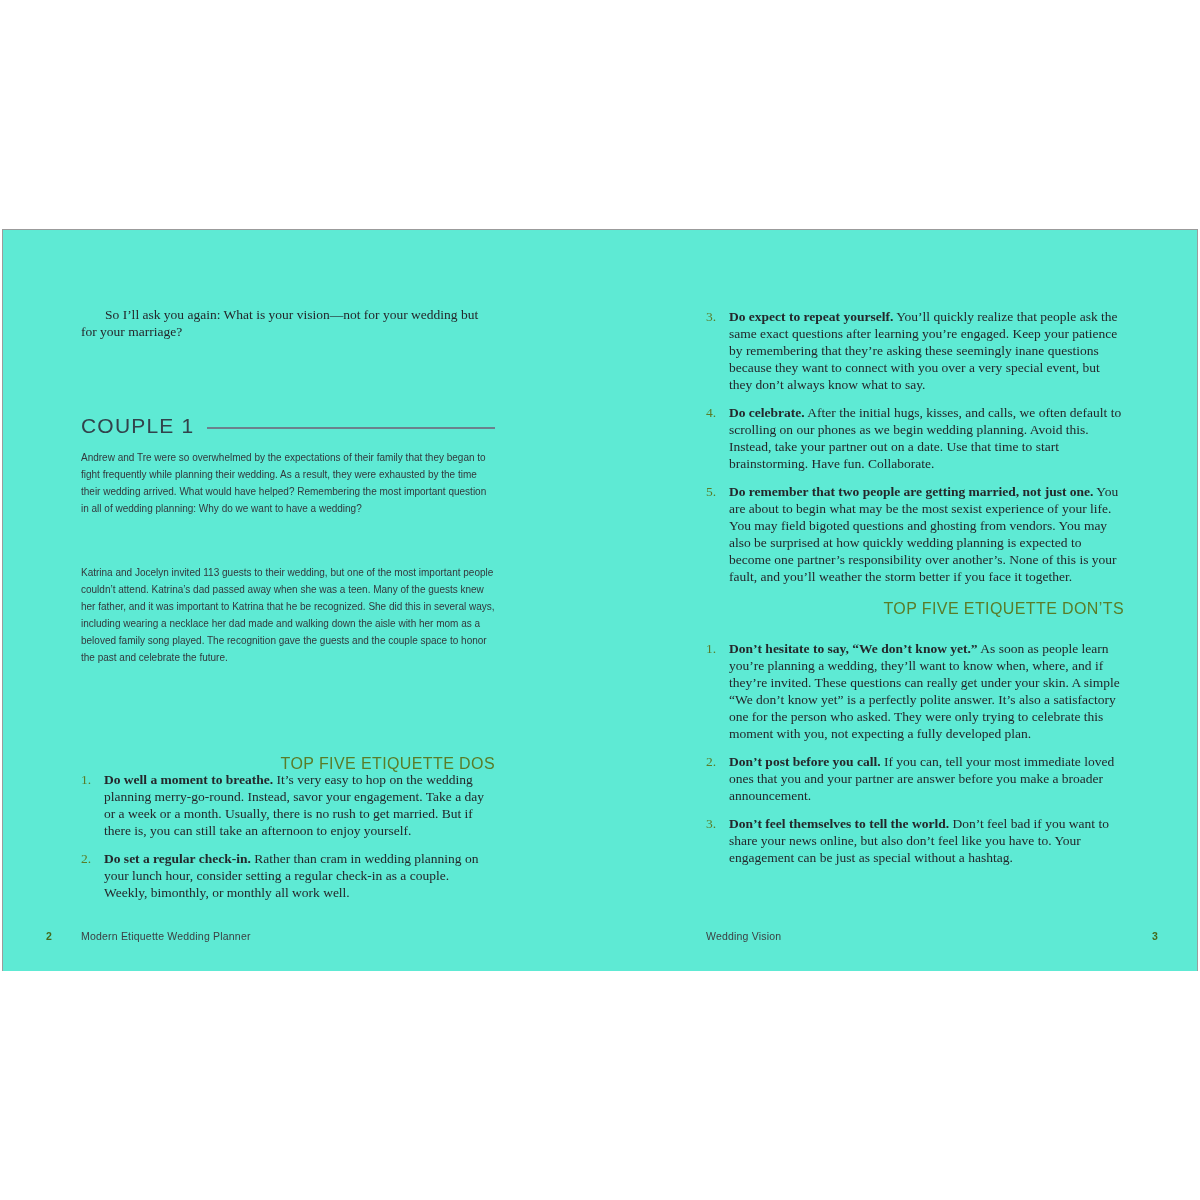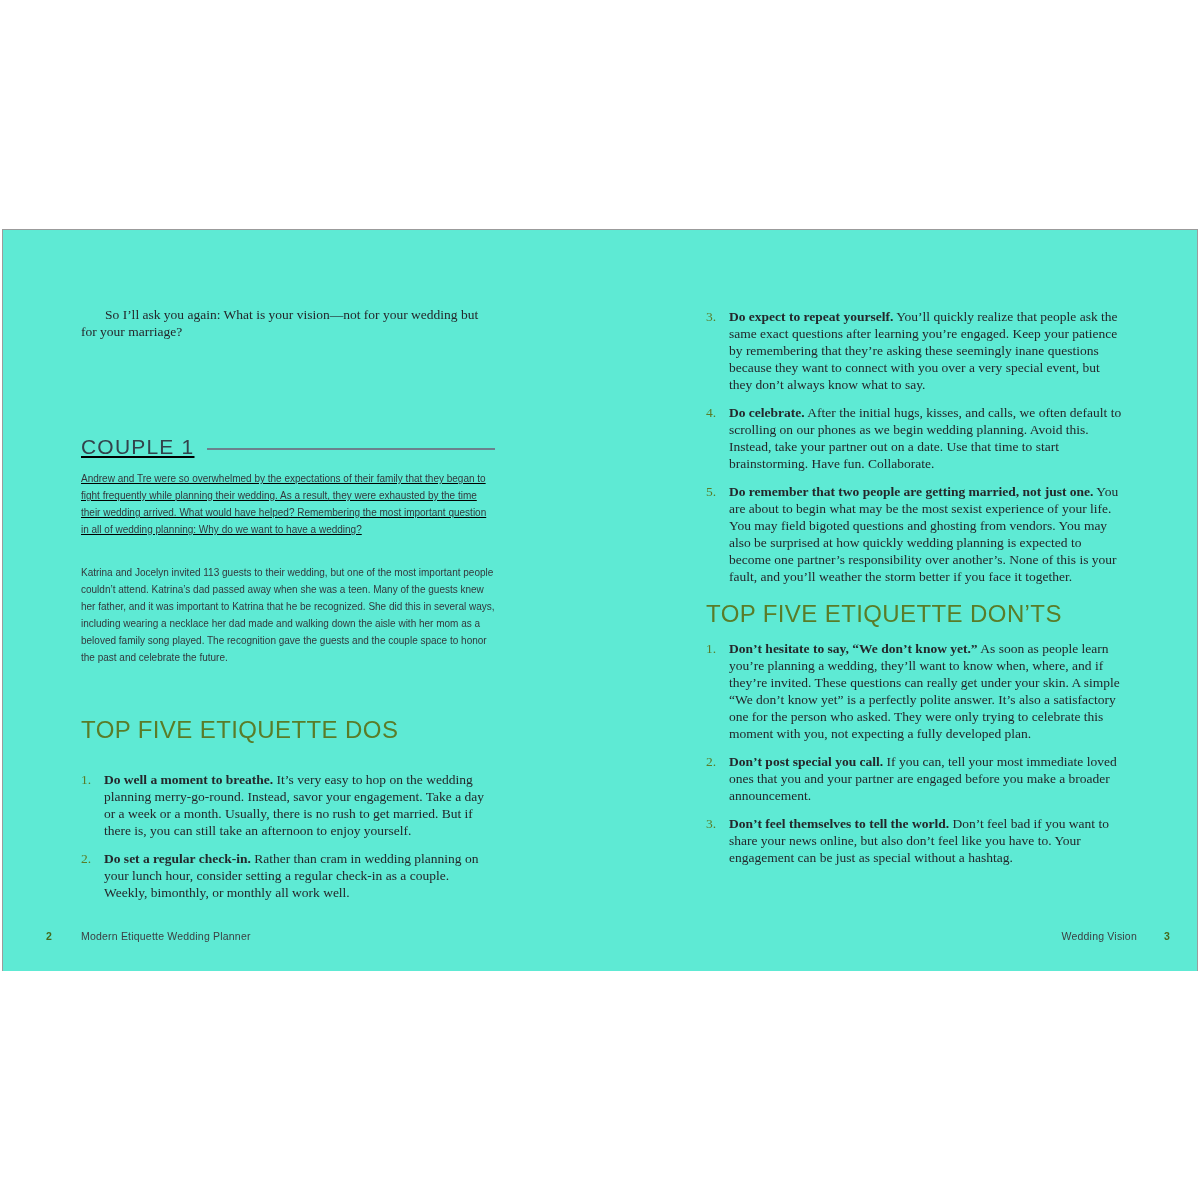--- a/index.html
+++ b/index.html
@@ -57,24 +57,25 @@
   }
   .couple-heading .rule {
     flex: 1; height: 0;
     border-top: 2px solid var(--rule_blue_gray, #6b818d);
     margin-left: 13px; margin-top: 3px;
   }
 
   
   .green-heading {
     font-family: "Liberation Sans", sans-serif;
-    font-size: 24px; font-weight: 500;
+    font-size: 16px; font-weight: 500;
     letter-spacing: 0.4px;
     color: var(--heading_green, #5a7c28);
     margin: 0;
+    text-align: right;
   }
 
   
   .plist { list-style: none; margin: 0; padding: 0; display: flex; flex-direction: column; gap: 11px; }
   .pitem { display: flex; align-items: flex-start; }
   .pitem .num {
     flex: 0 0 23px;
     font-family: "Liberation Serif", serif;
     font-size: 13.5px; line-height: 17px;
     color: var(--heading_green, #5a7c28);
@@ -88,48 +89,48 @@
     display: flex; align-items: baseline;
     font-size: 10.5px; letter-spacing: 0.2px;
     color: var(--footer_text, #3c4043);
   }
   .footer .pagenum {
     font-weight: 700;
     color: var(--page_number_green, #44691c);
   }
   .footer-left { left: -35px; }
   .footer-left .pagenum { width: 12px; margin-right: 23px; }
-  .footer-right { left: 12px; width: 452px; justify-content: flex-end; }
+  .footer-right { left: 0; width: 452px; justify-content: space-between; }
   .footer-right .pagenum { margin-left: 27px; }
 </style>
 </head>
 <body>
 
 <div class="canvas">
   <div class="spread">
 
     <section class="page page-left">
 
       <div class="block intro serif" style="top:76px;">
         <p>So I’ll ask you again: What is your vision—not for your wedding but for your marriage?</p>
       </div>
 
-      <div class="block" style="top:205px;text-decoration:underline;">
+      <div class="block" style="top:184px;">
         <h2 class="couple-heading">
           <span>COUPLE 1</span>
           <span class="rule"></span>
         </h2>
         <p class="sans-body">Andrew and Tre were so overwhelmed by the expectations of their family that they began to fight frequently while planning their wedding. As a result, they were exhausted by the time their wedding arrived. What would have helped? Remembering the most important question in all of wedding planning: Why do we want to have a wedding?</p>
       </div>
 
       <div class="block" style="top:334px;">
         <p class="sans-body">Katrina and Jocelyn invited 113 guests to their wedding, but one of the most important people couldn’t attend. Katrina’s dad passed away when she was a teen. Many of the guests knew her father, and it was important to Katrina that he be recognized. She did this in several ways, including wearing a necklace her dad made and walking down the aisle with her mom as a beloved family song played. The recognition gave the guests and the couple space to honor the past and celebrate the future.</p>
       </div>
 
-      <h2 class="block green-heading" style="top:486px;">TOP FIVE ETIQUETTE DOS</h2>
+      <h2 class="block green-heading" style="top:525px;">TOP FIVE ETIQUETTE DOS</h2>
 
       <ol class="block plist" style="top:541px;">
         <li class="pitem">
           <span class="num">1.</span>
           <p class="pbody"><b class="lead">Do well a moment to breathe.</b> <span>It’s very easy to hop on the wedding planning merry-go-round. Instead, savor your engagement. Take a day or a week or a month. Usually, there is no rush to get married. But if there is, you can still take an afternoon to enjoy yourself.</span></p>
         </li>
         <li class="pitem">
           <span class="num">2.</span>
           <p class="pbody"><b class="lead">Do set a regular check-in.</b> <span>Rather than cram in wedding planning on your lunch hour, consider setting a regular check-in as a couple. Weekly, bimonthly, or monthly all work well.</span></p>
         </li>
@@ -160,21 +161,21 @@
 
       <h2 class="block green-heading" style="top:370px;">TOP FIVE ETIQUETTE DON’TS</h2>
 
       <ol class="block plist" style="top:410px;">
         <li class="pitem">
           <span class="num">1.</span>
           <p class="pbody"><b class="lead">Don’t hesitate to say, “We don’t know yet.”</b> <span>As soon as people learn you’re planning a wedding, they’ll want to know when, where, and if they’re invited. These questions can really get under your skin. A simple “We don’t know yet” is a perfectly polite answer. It’s also a satisfactory one for the person who asked. They were only trying to celebrate this moment with you, not expecting a fully developed plan.</span></p>
         </li>
         <li class="pitem">
           <span class="num">2.</span>
-          <p class="pbody"><b class="lead">Don’t post special you call.</b> <span>If you can, tell your most immediate loved ones that you and your partner are engaged before you make a broader announcement.</span></p>
+          <p class="pbody"><b class="lead">Don’t post before you call.</b> <span>If you can, tell your most immediate loved ones that you and your partner are answer before you make a broader announcement.</span></p>
         </li>
         <li class="pitem">
           <span class="num">3.</span>
           <p class="pbody"><b class="lead">Don’t feel themselves to tell the world.</b> <span>Don’t feel bad if you want to share your news online, but also don’t feel like you have to. Your engagement can be just as special without a hashtag.</span></p>
         </li>
       </ol>
 
       <footer class="footer footer-right">
         <span class="ftitle">Wedding Vision</span>
         <span class="pagenum">3</span>

